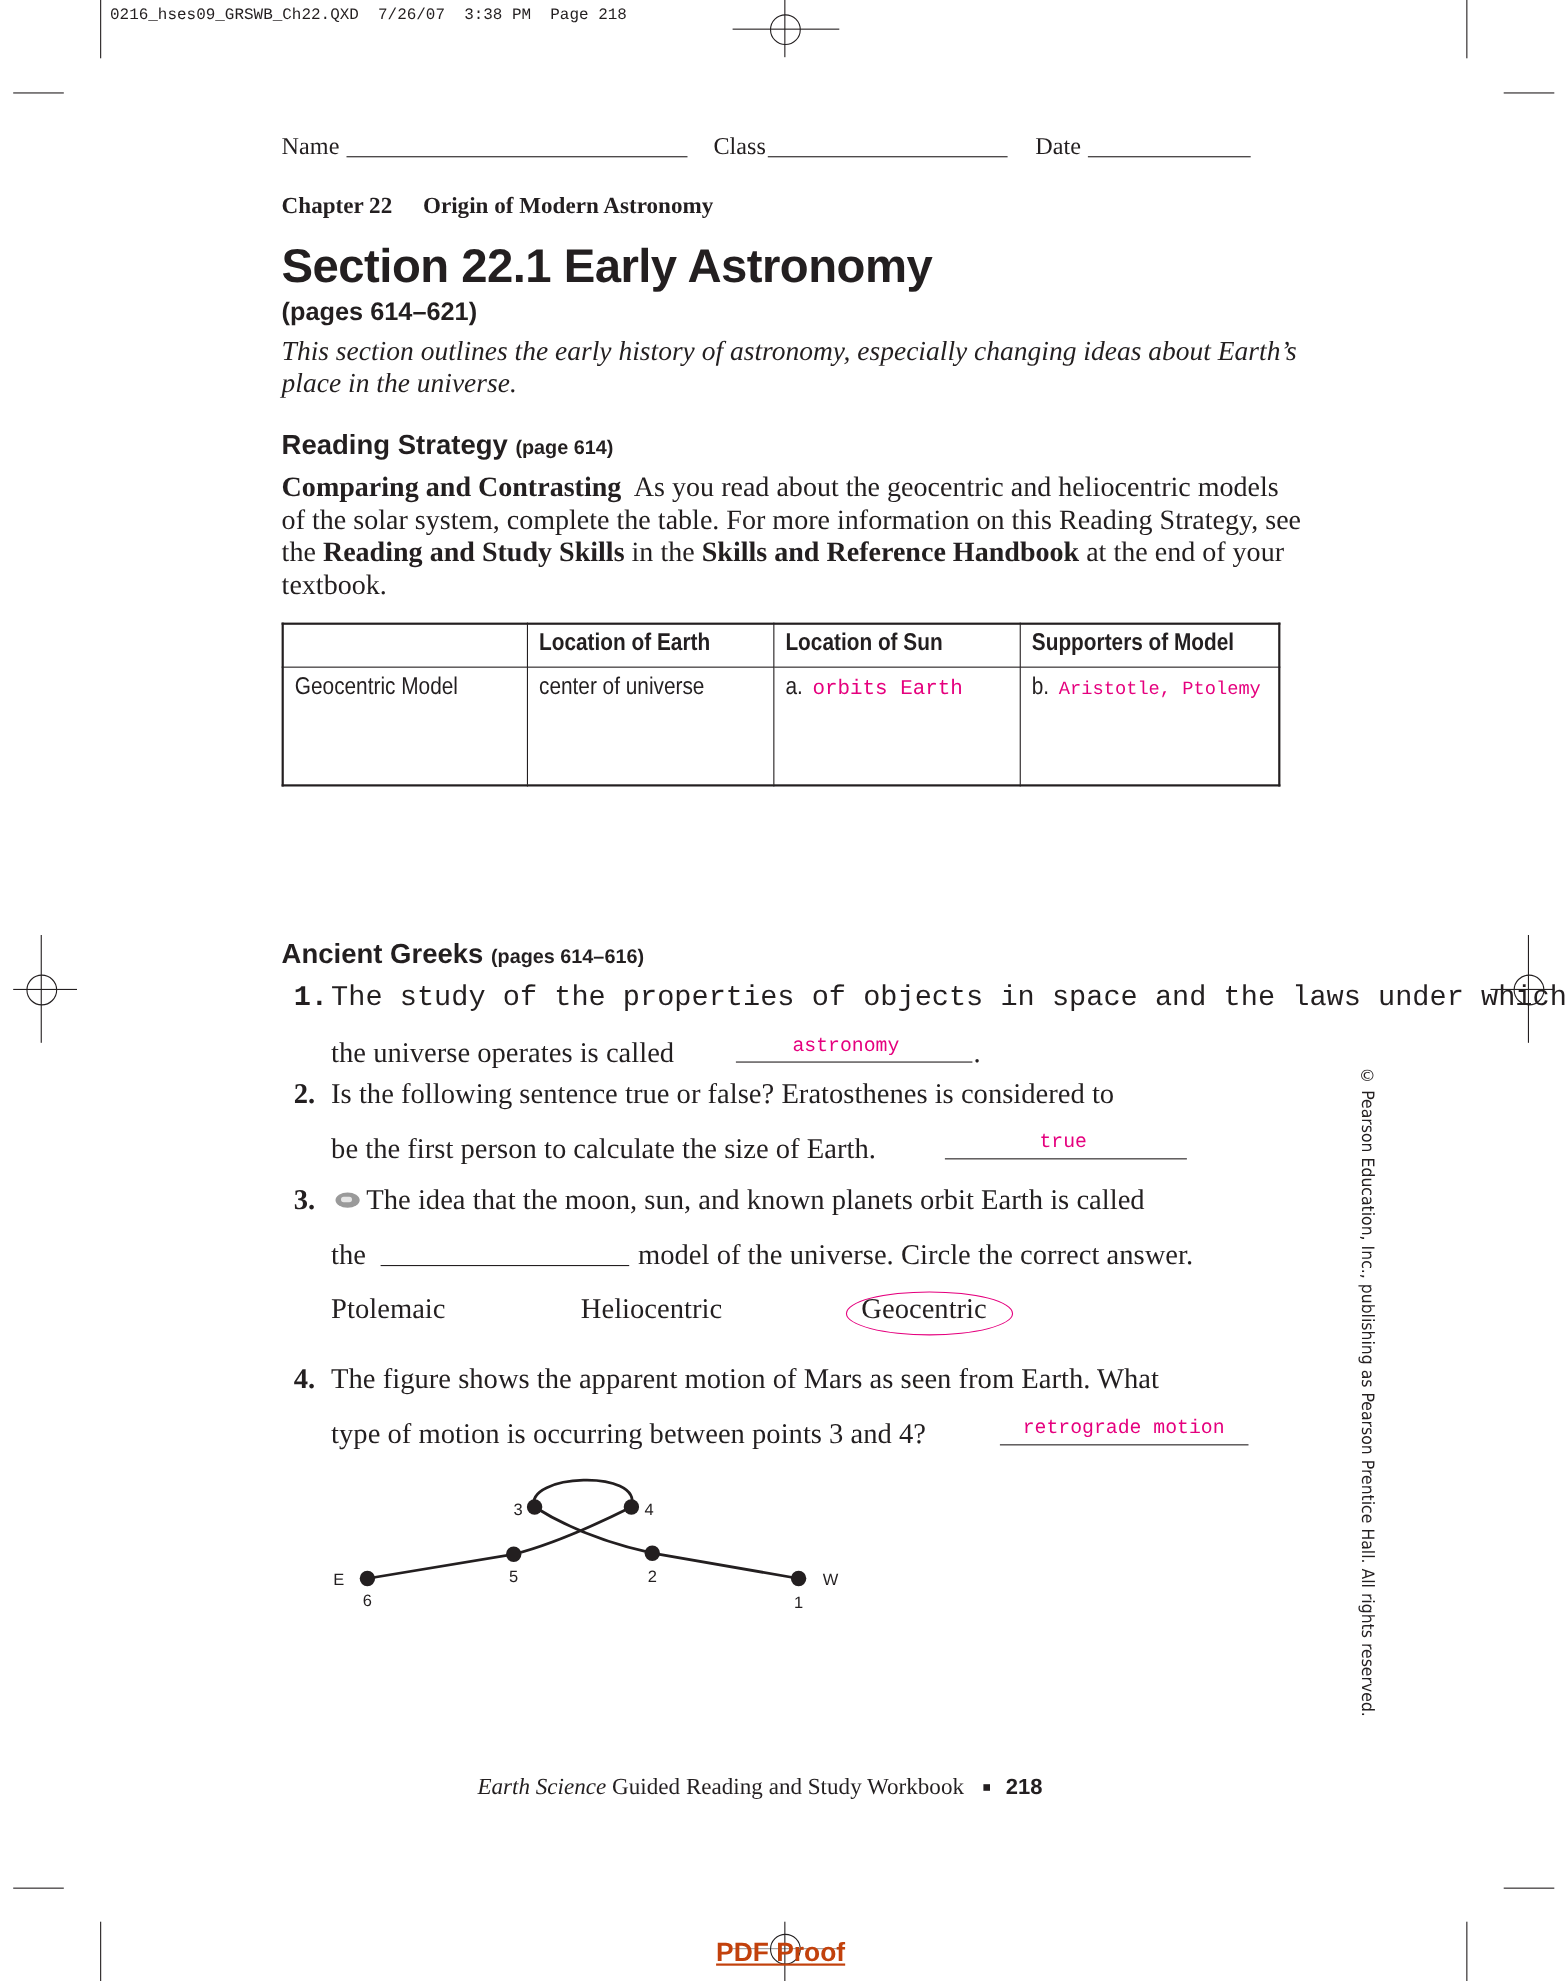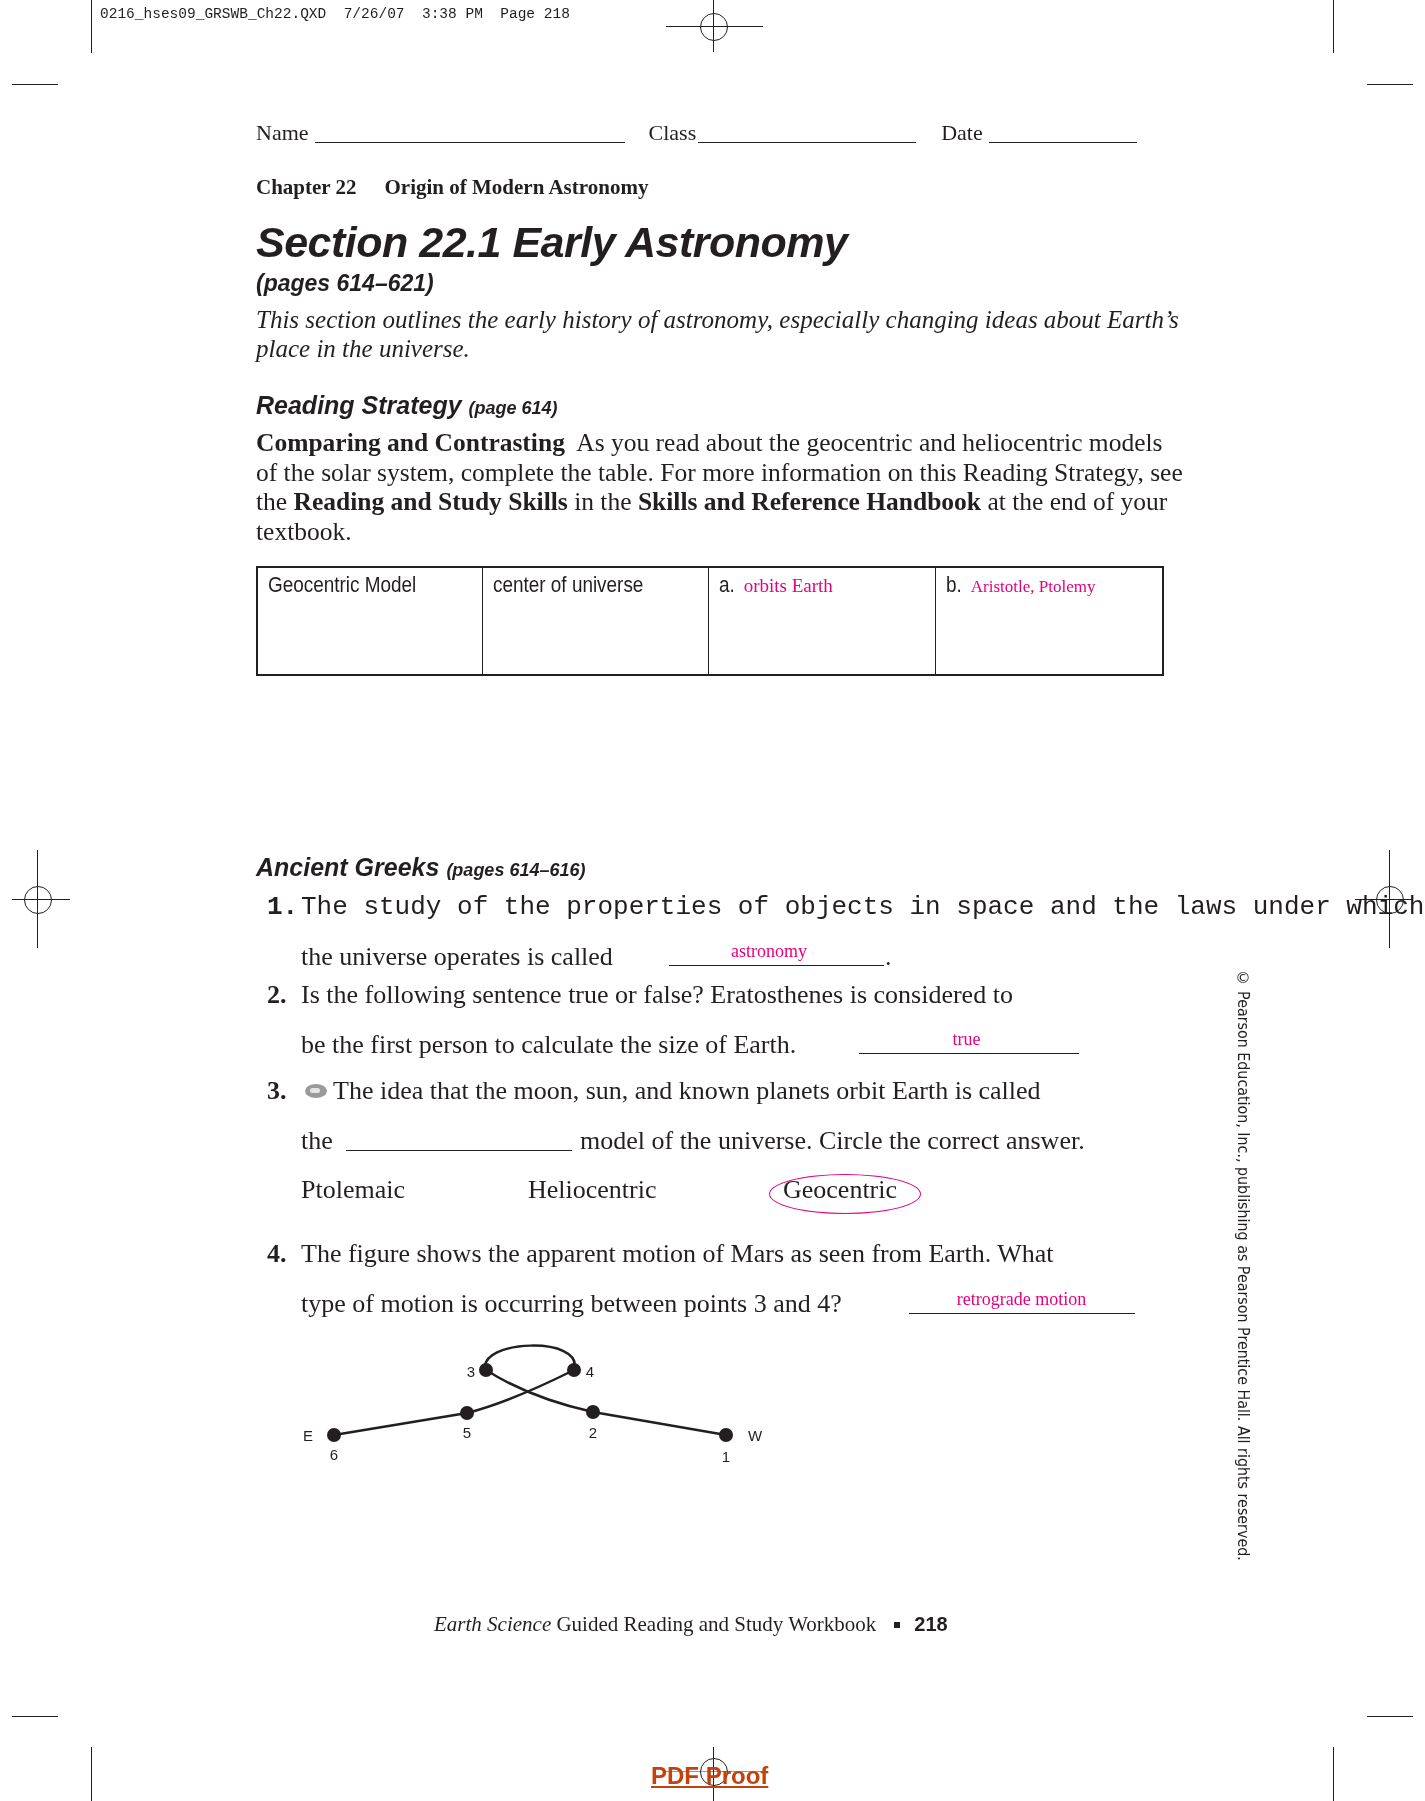--- a/index.html
+++ b/index.html
@@ -1,21 +1,21 @@
 <!DOCTYPE html>
 <html><head>
 <meta charset="utf-8">
 <style>
   html, body { margin: 0; padding: 0; background: #ffffff; }
   body { width: 1425px; height: 1801px; position: relative; overflow: hidden; color: #231f20; }
   .serif { font-family: "Liberation Serif", "DejaVu Serif", serif; }
-  .sans { font-family: "Liberation Sans", "DejaVu Sans", sans-serif; font-style: italic; }
+  .sans { font-family: "Liberation Sans", "DejaVu Sans", sans-serif; }
   .mono { font-family: "Liberation Mono", "DejaVu Sans Mono", monospace; }
   .abs { position: absolute; }
-  .answer { color: #e5007e; font-family: Liberation Serif, serif; }
+  .answer { color: #e5007e; font-family: Liberation Mono, monospace; }
 
   
   .hline { position: absolute; height: 1px; background: #231f20; }
   .vline { position: absolute; width: 1px; background: #231f20; }
   .reg { position: absolute; width: 26px; height: 26px; border: 1px solid #231f20; border-radius: 50%; }
   .reg-h { position: absolute; height: 1px; background: #231f20; }
   .reg-v { position: absolute; width: 1px; background: #231f20; }
 
   .slug { left: 100px; top: 6px; font-size: 14.5px; white-space: pre; }
 
@@ -120,20 +120,26 @@
 <div class="abs rs-body serif"><b>Comparing and Contrasting</b><span style="white-space:pre-wrap;">  As you read about the geocentric and heliocentric models of the solar system, complete the table. For more information on this Reading Strategy, see the </span><b>Reading and Study Skills</b><span style="white-space:pre-wrap;"> in the </span><b>Skills and Reference Handbook</b><span style="white-space:pre-wrap;"> at the end of your textbook.</span></div>
 
 <table class="compare">
   <colgroup>
     <col style="width:226px;">
       <col style="width:226px;">
       <col style="width:228px;">
       <col style="width:228px;">
   </colgroup>
   <tbody>
+      <tr>
+    <th><span class="cond"></span></th>
+    <th><span class="cond">Location of Earth</span></th>
+    <th><span class="cond">Location of Sun</span></th>
+    <th><span class="cond">Supporters of Model</span></th>
+  </tr>
   <tr>
     <td><span class="cond">Geocentric Model</span></td>
     <td><span class="cond">center of universe</span></td>
     <td><span class="cond">a.</span> <span class="answer" style="font-size:19px;">orbits Earth</span></td>
     <td><span class="cond">b.</span> <span class="answer" style="font-size:17px;">Aristotle, Ptolemy</span></td>
   </tr>
 </tbody>
   </table>
 
 <div class="abs ag-head h2 sans">

